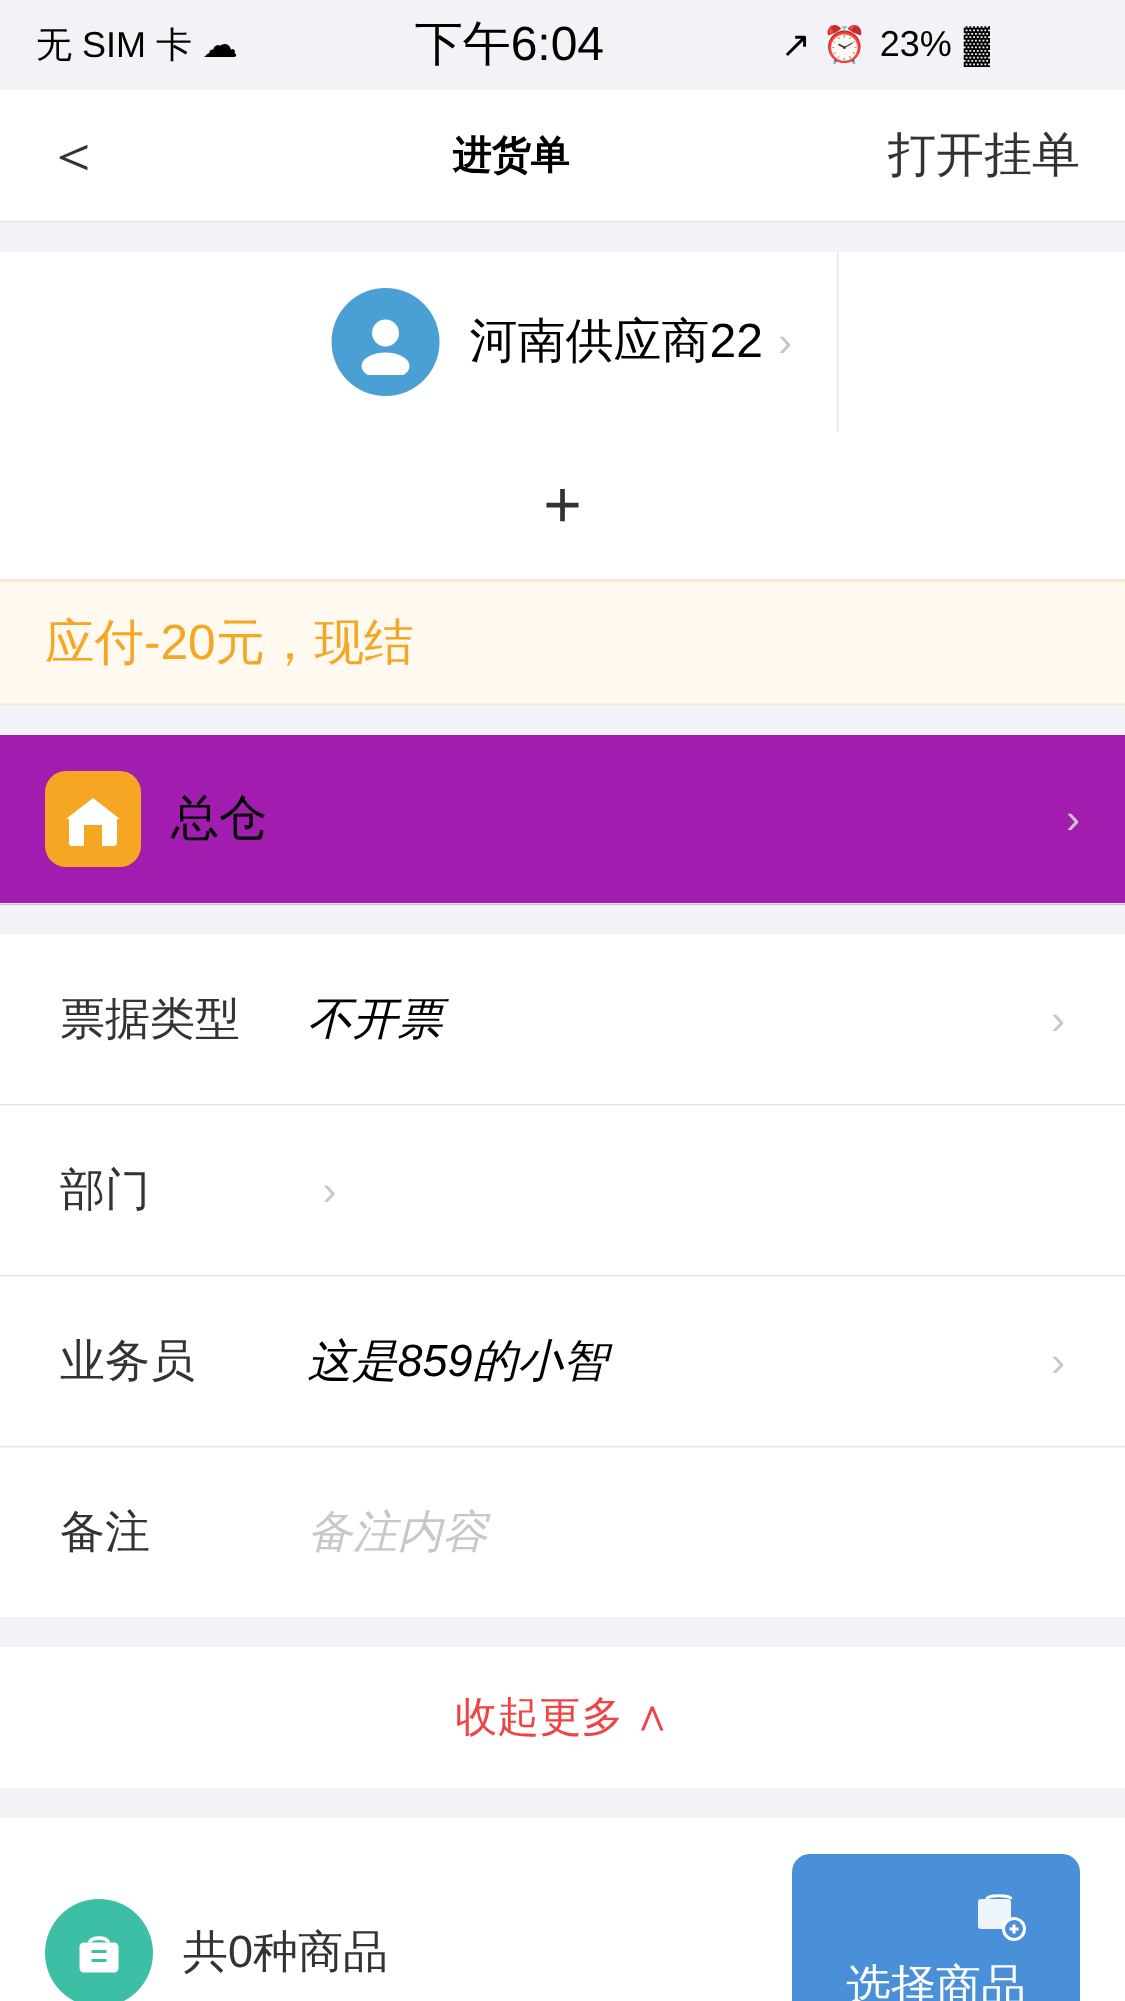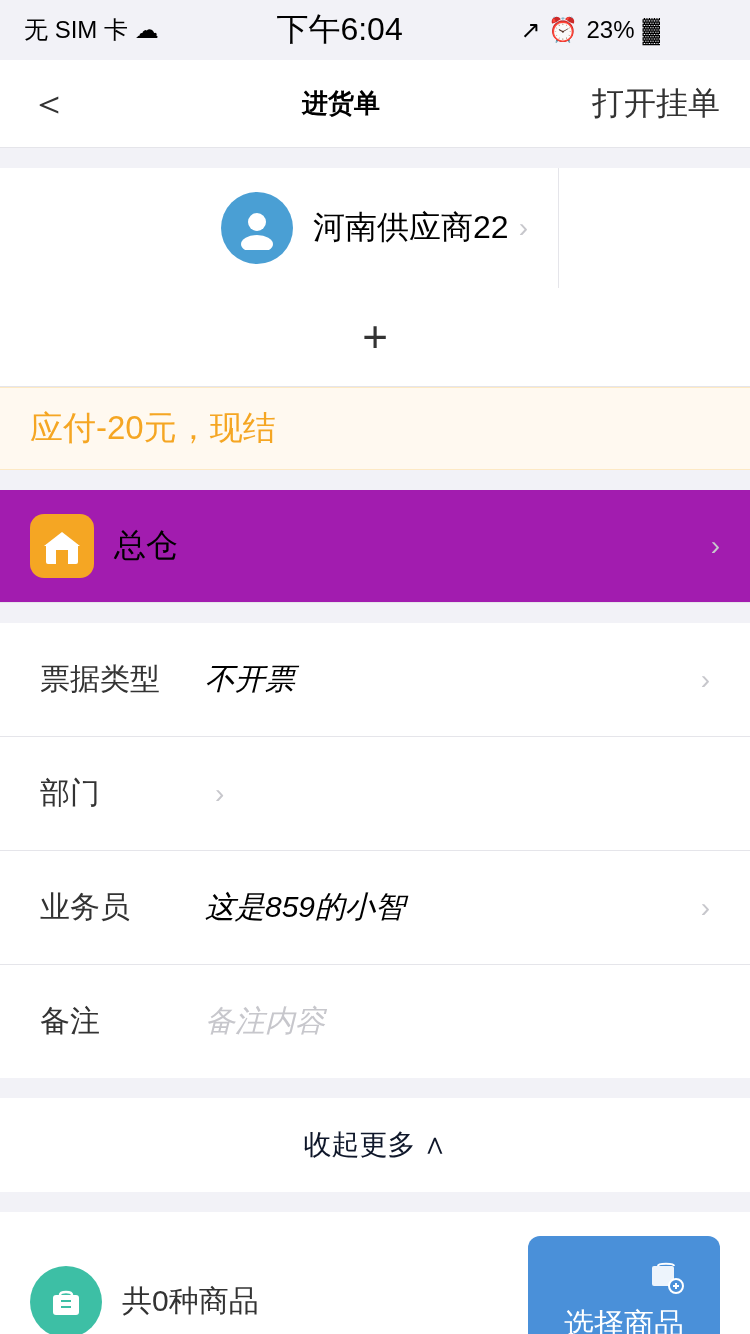--- a/index.html
+++ b/index.html
@@ -197,21 +197,21 @@
       background: #fff;
       margin-top: 20px;
       display: flex;
       align-items: center;
       justify-content: center;
       padding: 28px 30px;
       cursor: pointer;
     }
     .collapse-text {
       font-size: 28px;
-      color: #0f172a;
+      color: #ef4444;
     }
 
     
     .bottom-bar {
       background: #fff;
       margin-top: 20px;
       display: flex;
       align-items: center;
       padding: 24px 30px;
       gap: 20px;

